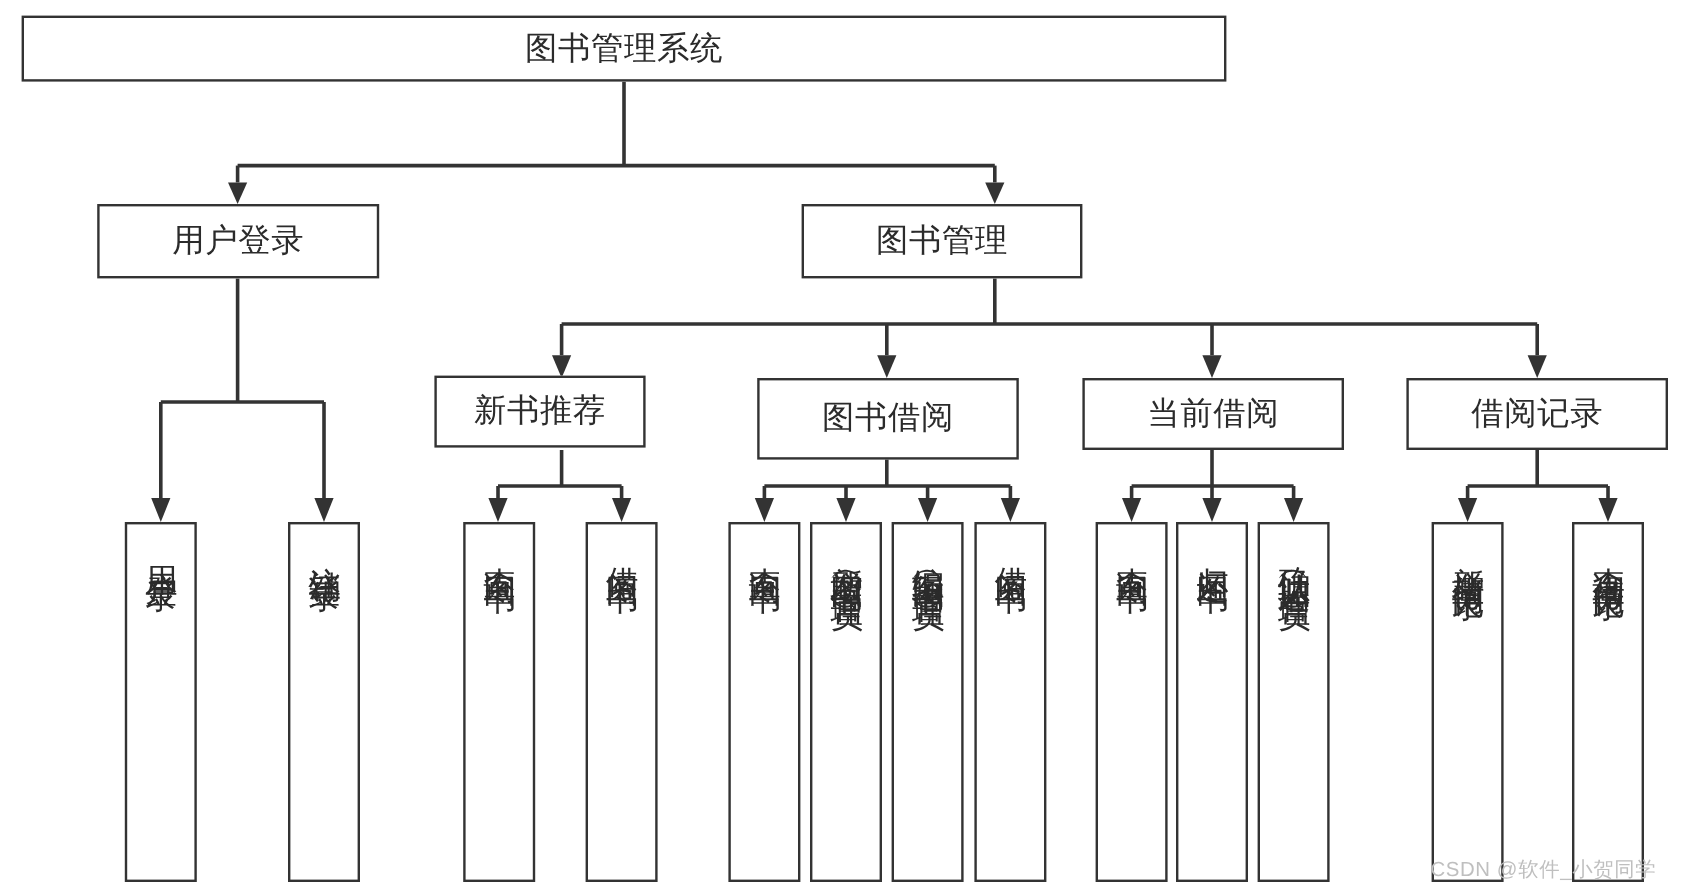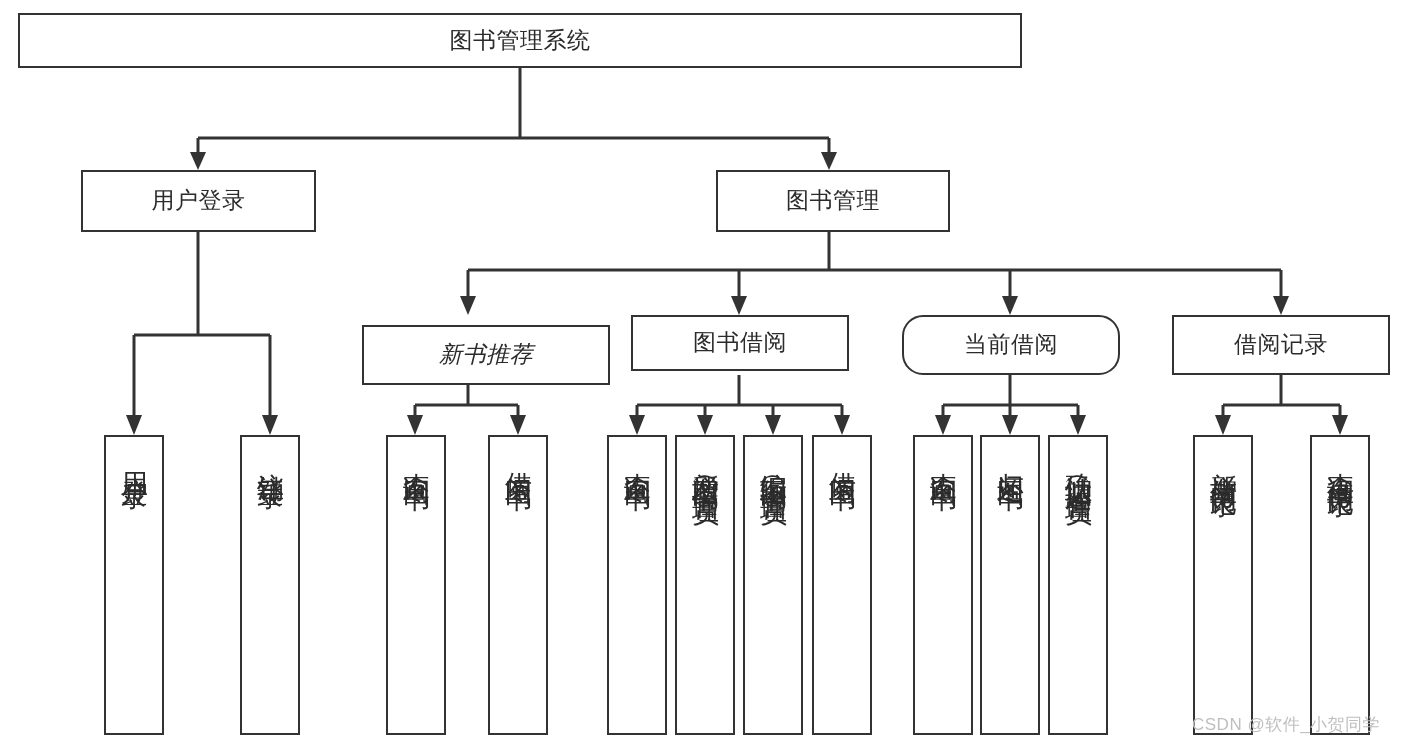--- a/index.html
+++ b/index.html
@@ -21,21 +21,21 @@
     justify-content:center;
     color:#2b2b2b;
     line-height:1.18;
   }
   .node .label{
     display:block;
     text-align:center;
     white-space:pre;
   }
   .node.horiz .label{
-    font-size:23px;
+    font-size:27px;
     letter-spacing:0.5px;
   }
   .node.vert{
     align-items:flex-start;
     padding-top:14px;
   }
   .node.vert .label{
     writing-mode:vertical-rl;
     text-orientation:upright;
     font-size:27px;
@@ -134,31 +134,31 @@
     <polygon points="1332,415 1348,415 1340,435"></polygon>
   </svg>
 
   <div class="node horiz" style="left:18px;top:13px;width:1004px;height:55px;">
     <span class="label">图书管理系统</span>
   </div>
 
   <div class="node horiz" style="left:81px;top:170px;width:235px;height:62px;">
     <span class="label">用户登录</span>
   </div>
-  <div class="node horiz" style="left:716px;top:170px;width:234px;height:62px;">
+  <div class="node horiz" style="left:668px;top:170px;width:234px;height:62px;">
     <span class="label">图书管理</span>
   </div>
 
-  <div class="node horiz" style="left:362px;top:325px;width:248px;height:60px;font-style:italic;">
+  <div class="node horiz" style="left:362px;top:313px;width:176px;height:60px;">
     <span class="label">新书推荐</span>
   </div>
-  <div class="node horiz" style="left:631px;top:315px;width:218px;height:56px;">
+  <div class="node horiz" style="left:631px;top:315px;width:218px;height:68px;">
     <span class="label">图书借阅</span>
   </div>
-  <div class="node horiz" style="left:902px;top:315px;width:218px;height:60px;border-radius:21px;">
+  <div class="node horiz" style="left:902px;top:315px;width:218px;height:60px;">
     <span class="label">当前借阅</span>
   </div>
   <div class="node horiz" style="left:1172px;top:315px;width:218px;height:60px;font-family:Liberation Serif, serif;">
     <span class="label">借阅记录</span>
   </div>
 
   <div class="node vert" style="left:104px;top:435px;width:60px;height:300px;">
     <span class="label">用户登录</span>
   </div>
   <div class="node vert" style="left:240px;top:435px;width:60px;height:300px;">

